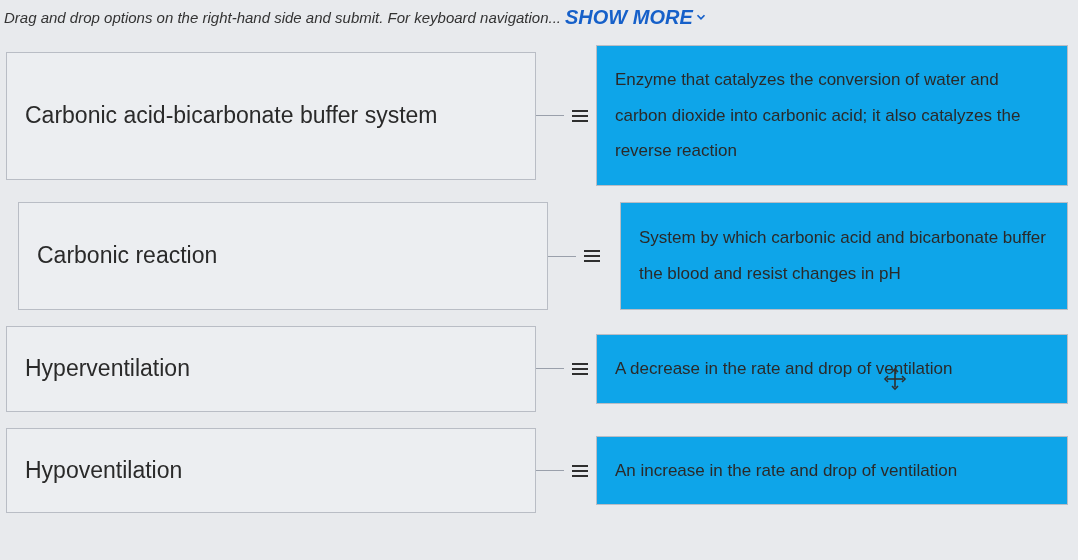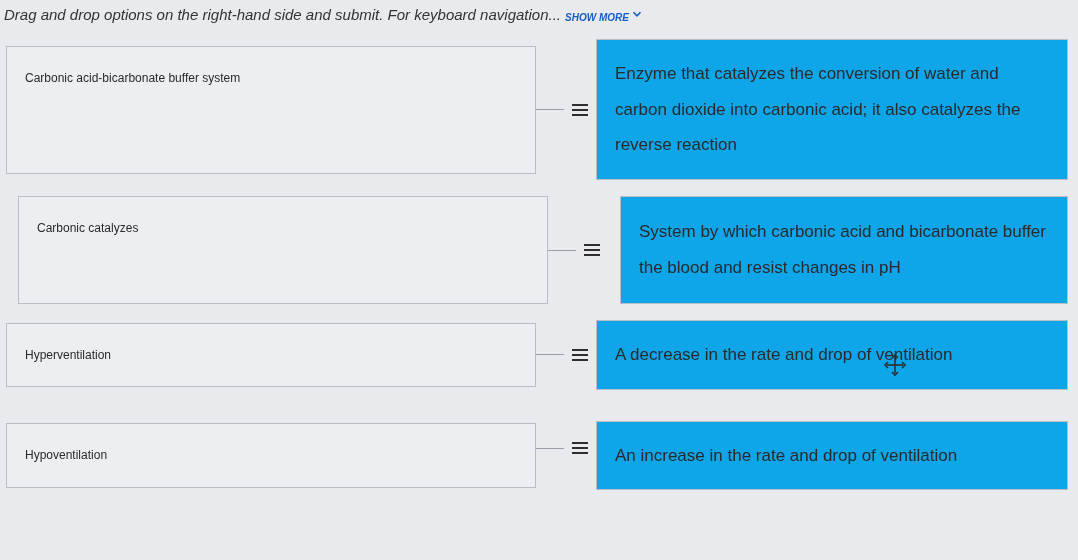--- a/index.html
+++ b/index.html
@@ -22,45 +22,46 @@
       flex-wrap: wrap;
       font-style: italic;
     }
     .show-more {
       color: #1660c9;
       font-weight: 700;
       cursor: pointer;
       display: inline-flex;
       align-items: flex-end;
       gap: 1px;
-      font-size: 10px;
+      font-size: 20px;
     }
     .chevron {
       display: inline-block;
     }
     .rows {
       display: flex;
       flex-direction: column;
       gap: 16px;
       padding: 0 6px 0 2px;
     }
     .row {
       display: flex;
       align-items: center;
       gap: 0;
     }
     .term-box {
       flex: 0 0 530px;
       border: 1px solid #b9bdc5;
       background: #eceef1;
       padding: 20px 18px;
-      font-size: 12px;
+      font-size: 23px;
       color: #2a2a2a;
       min-height: 64px;
       display: flex;
+      align-items: center;
       line-height: 1.9;
     }
     .connector {
       width: 28px;
       height: 1px;
       background: #9aa0ab;
       flex: 0 0 28px;
     }
     .drag-handle {
       flex: 0 0 32px;
@@ -90,21 +91,21 @@
       position: absolute;
       right: 160px;
       bottom: -4px;
       font-size: 22px;
       color: #3a3a3a;
       pointer-events: none;
     }
     .row-1 .term-box, .row-1 .def-box { min-height: 128px; }
     .row-2 .term-box, .row-2 .def-box { min-height: 108px; margin-left: 12px; }
     .row-3 .term-box, .row-3 .def-box { min-height: 64px; }
-    .row-4 .term-box, .row-4 .def-box { min-height: 58px; margin-top: 15px; }
+    .row-4 .term-box, .row-4 .def-box { min-height: 58px; }
     .hamburger {
       display: inline-flex;
       flex-direction: column;
       gap: 3px;
     }
     .hamburger span {
       display: block;
       width: 16px;
       height: 2px;
       background: #2f2f2f;
@@ -139,21 +140,21 @@
           <span></span>
         </span>
     </div>
     <div class="def-box">
       <span>Enzyme that catalyzes the conversion of water and carbon dioxide into carbonic acid; it also catalyzes the reverse reaction</span>
     </div>
   </div>
 
   <div class="row row-2">
     <div class="term-box">
-      <span>Carbonic catalyzes</span>
+      <span>Carbonic reaction</span>
     </div>
     <div class="connector"></div>
     <div class="drag-handle">
       <span class="hamburger">
           <span></span>
           <span></span>
           <span></span>
         </span>
     </div>
     <div class="def-box">

